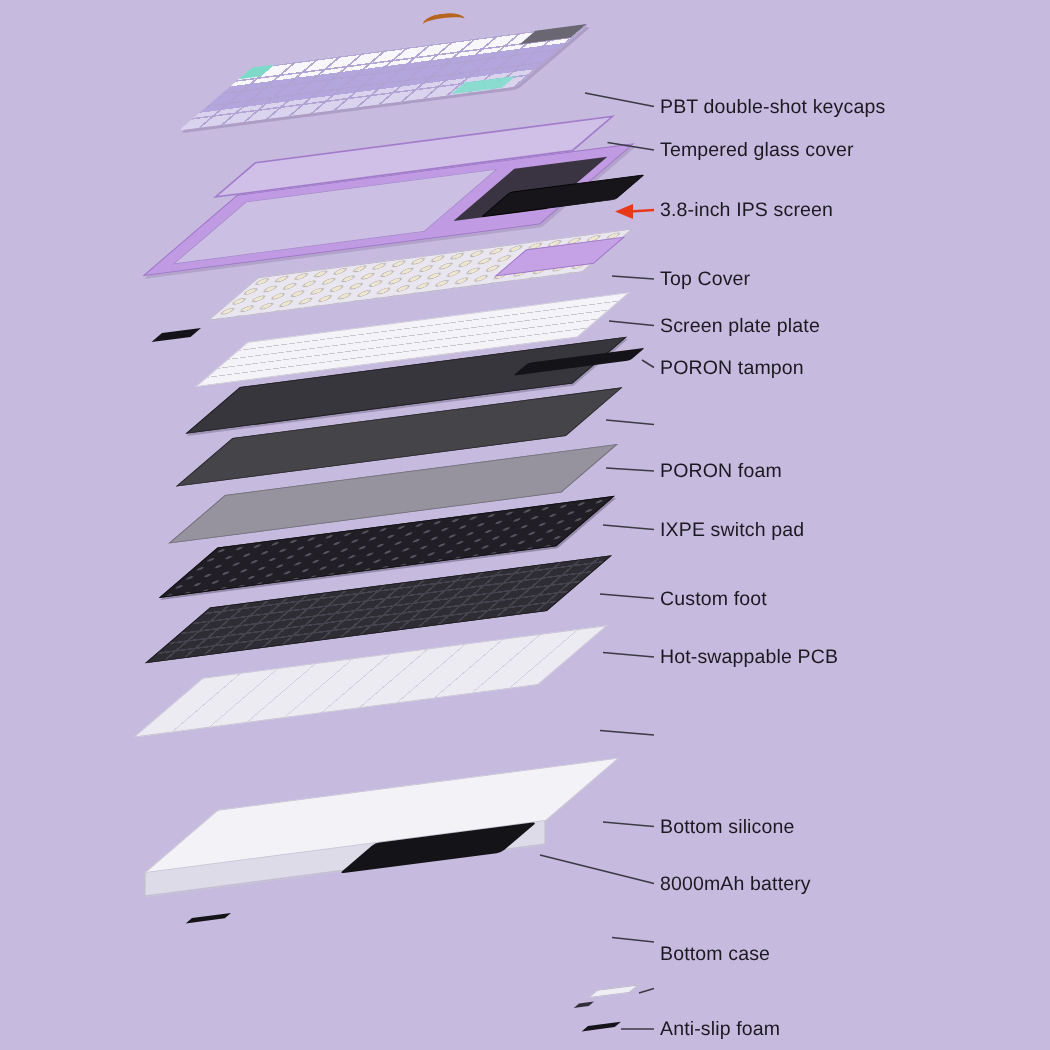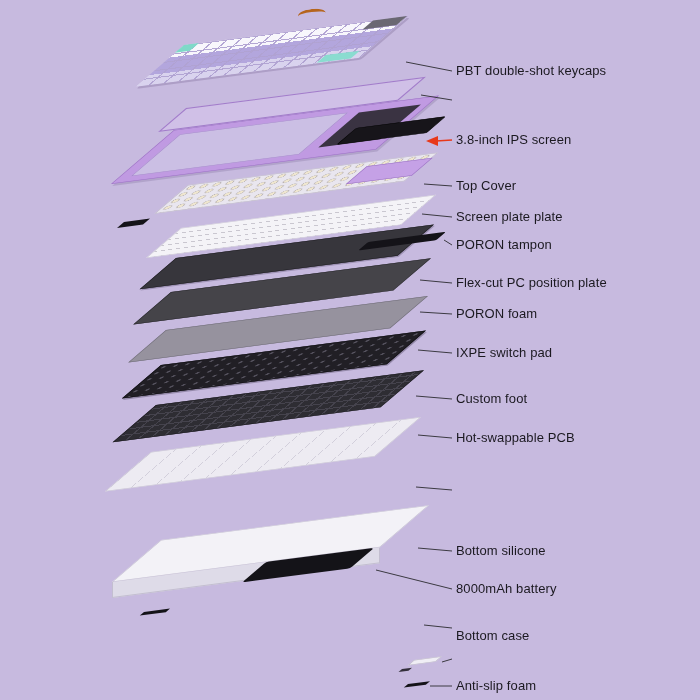--- a/index.html
+++ b/index.html
@@ -3,21 +3,21 @@
 <meta charset="utf-8">
 <style>
   * { margin:0; padding:0; box-sizing:border-box; }
   html,body { width:700px; height:700px; }
   body {
     position:relative;
     background:#c7badf;
     font-family:"Liberation Sans", sans-serif;
     overflow:hidden;
   }
-  .stage { position:absolute; inset:0;margin-left:16px; }
+  .stage { position:absolute; inset:0; }
 
   
   .plate {
     position:absolute;
     transform: matrix(1,-0.13,-0.7,0.6,0,0);
     transform-origin:0 0;
   }
 
   
   .keycaps {
@@ -231,25 +231,25 @@
       <line x1="426" y1="662" x2="436" y2="659"></line>
       <line x1="414" y1="686" x2="436" y2="686"></line>
     </g>
     <g>
       <line x1="420" y1="141" x2="436" y2="140" stroke="#e8391a" stroke-width="1.6"></line>
       <polygon points="410,141 422,136 422,146" fill="#e8391a"></polygon>
     </g>
   </svg>
 
   <div class="label" style="top:63px">PBT double-shot keycaps</div>
+  <div class="label" style="top:92px">Tempered glass cover</div>
   <div class="label" style="top:132px">3.8-inch IPS screen</div>
   <div class="label" style="top:178px">Top Cover</div>
   <div class="label" style="top:209px">Screen plate plate</div>
   <div class="label" style="top:237px">PORON tampon</div>
-  <div class="label" style="top:275px">Flex-cut PC position plate</div>
   <div class="label" style="top:306px">PORON foam</div>
   <div class="label" style="top:345px">IXPE switch pad</div>
   <div class="label" style="top:391px">Custom foot</div>
   <div class="label" style="top:430px">Hot-swappable PCB</div>
   <div class="label" style="top:543px">Bottom silicone</div>
   <div class="label" style="top:581px">8000mAh battery</div>
   <div class="label" style="top:628px">Bottom case</div>
   <div class="label" style="top:678px">Anti-slip foam</div>
 
 </div>

